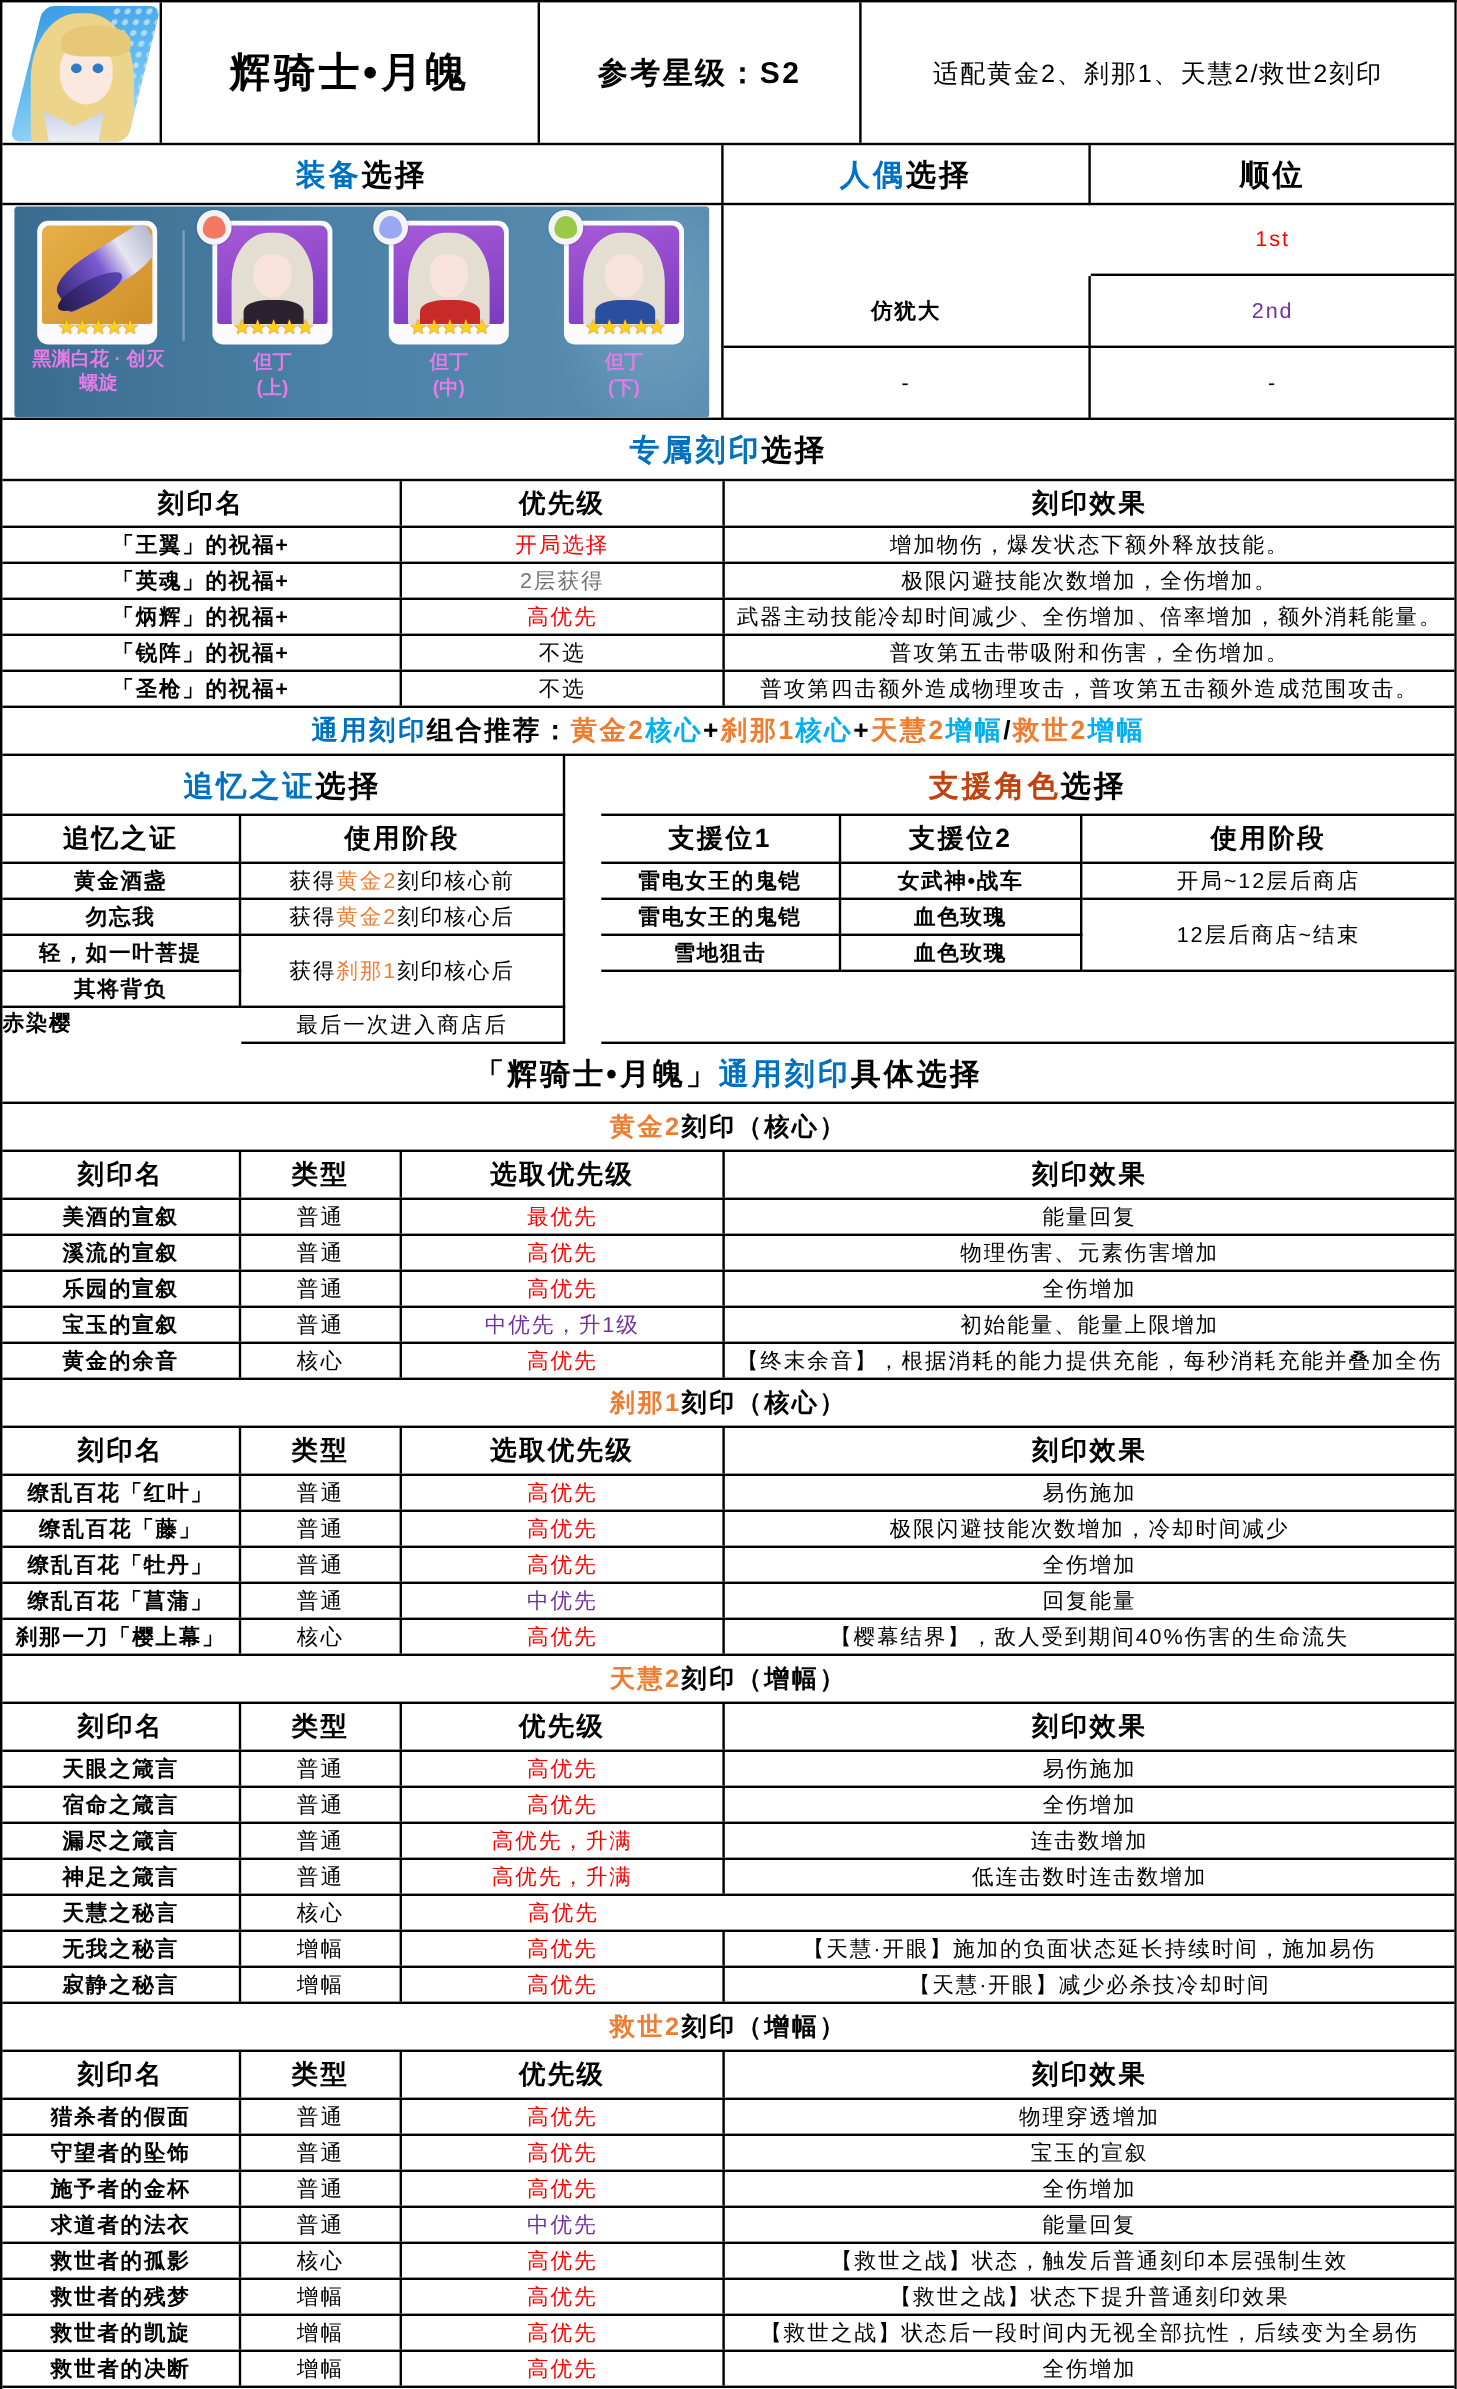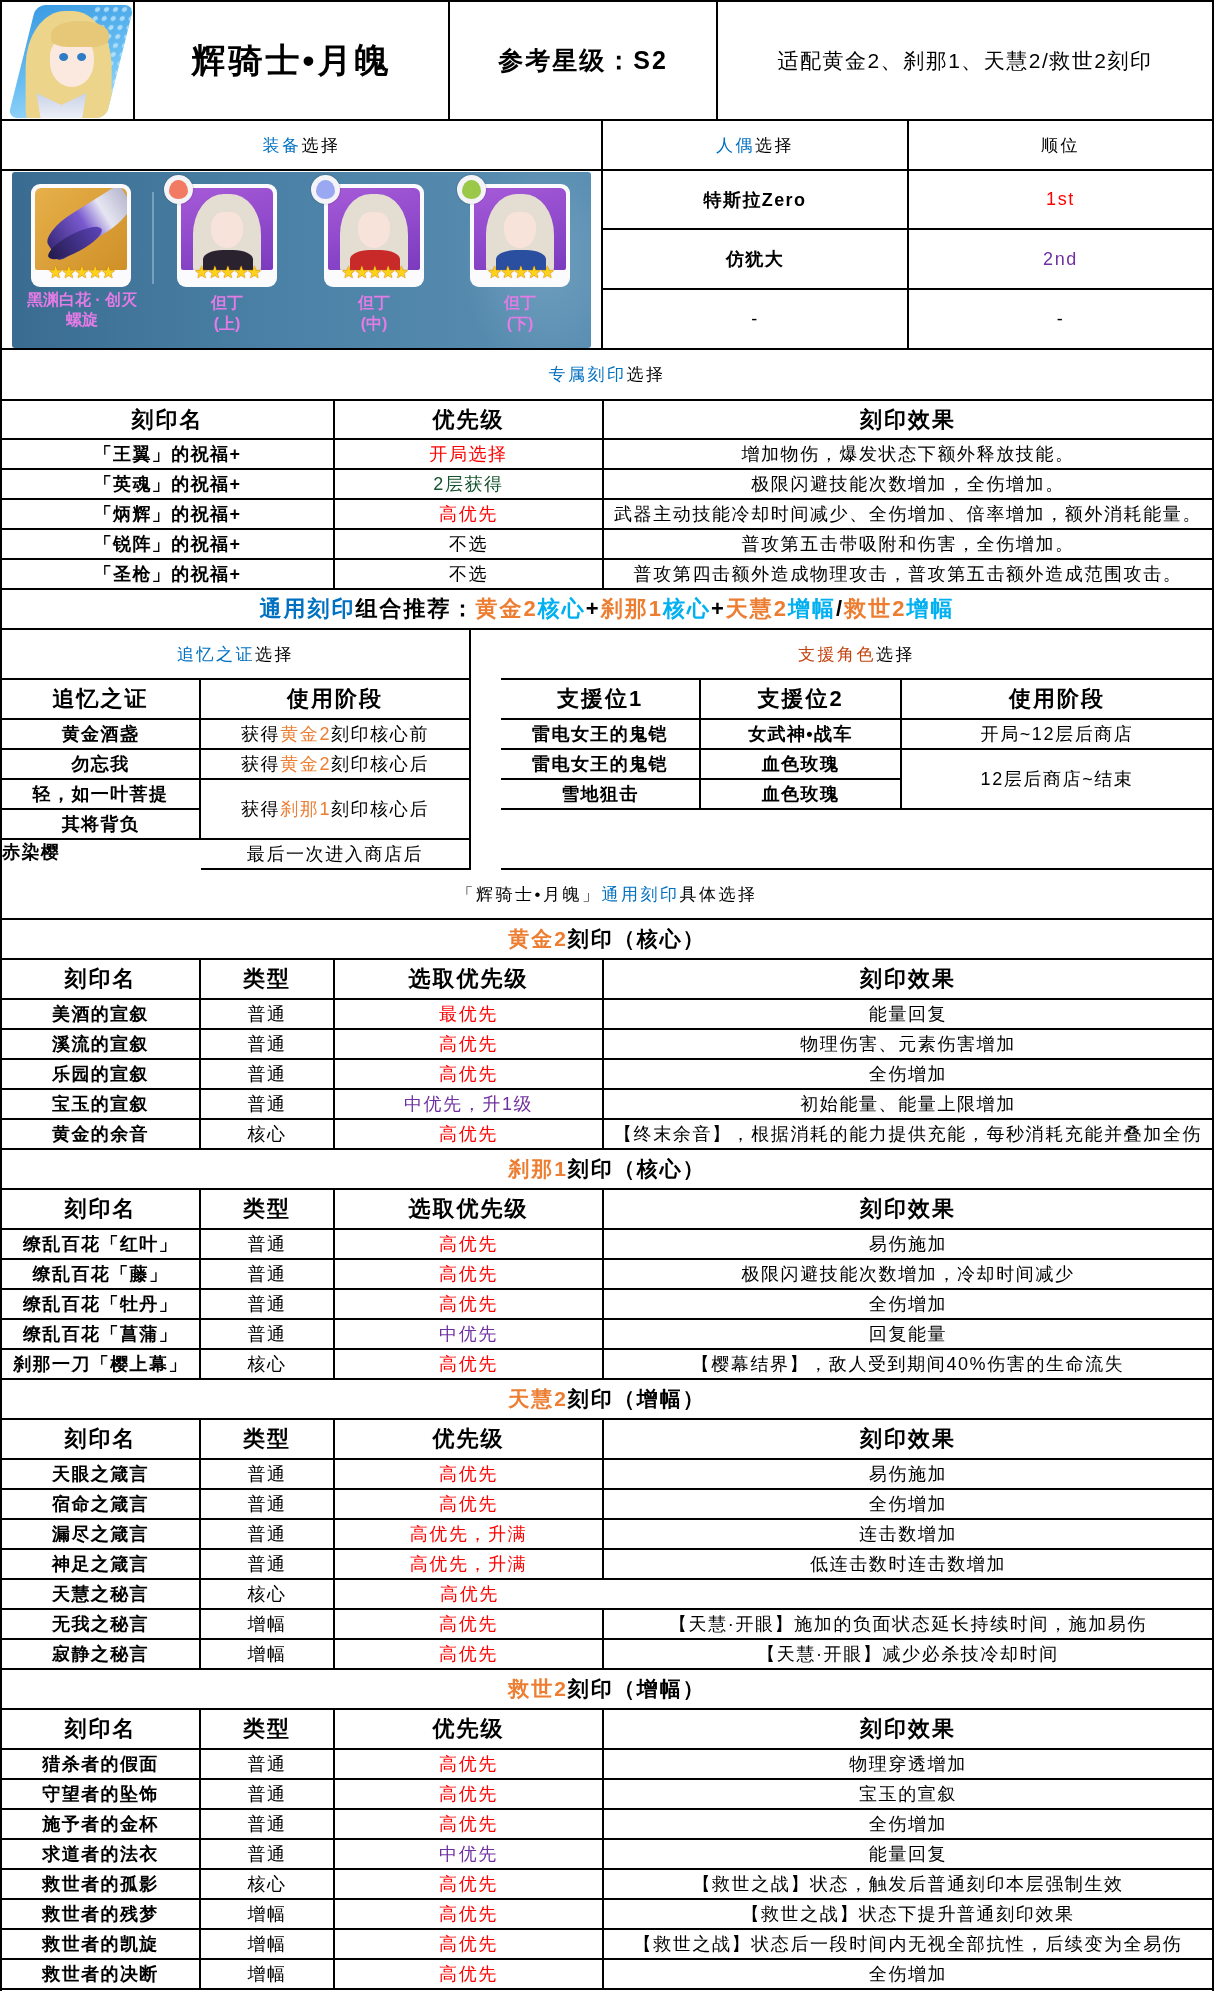--- a/index.html
+++ b/index.html
@@ -7,21 +7,21 @@
 .page{width:1214px;height:1991px;border:2px solid #000;border-bottom:none;background:#fff}
 .row{display:flex;border-bottom:2px solid #000;width:100%}
 .cell{border-right:2px solid #000;display:flex;align-items:center;justify-content:center;white-space:nowrap;overflow:hidden;flex:none}
 .row>.cell:last-child{border-right:none}
 .grid{display:grid}
 .gc{border-right:2px solid #000;border-bottom:2px solid #000;display:flex;align-items:center;justify-content:center;white-space:nowrap;overflow:hidden}
 .nr{border-right:none}
 .txt{font-size:18px;letter-spacing:1.6px;font-weight:normal}
 .nm{font-size:18px;font-weight:bold;letter-spacing:1.4px}
 .hd{font-size:22px;font-weight:bold;letter-spacing:2px}
-.sec{font-size:17px;font-weight:normal;letter-spacing:2.5px}
+.sec{font-size:25px;font-weight:bold;letter-spacing:2.5px}
 .sub{font-size:21px;font-weight:bold;letter-spacing:2px}
 .r30{height:30px}
 .w1{width:199px}.w2{width:134px}.w3{width:269px}.w4{flex:1 1 auto}
 .e1{width:333px}.e2{width:269px}.e3{flex:1 1 auto}
 .fill{flex:1 1 auto}
 
 .avatar-cell{position:relative;width:133px}
 .avatar{position:absolute;left:20px;top:3px;width:98px;height:113px;transform:skewX(-14deg);border-radius:9px;overflow:hidden;background:linear-gradient(160deg,#3a9be4 0%,#69bff2 55%,#b0e0fa 100%)}
 .av-dots{position:absolute;right:0;top:0;width:40px;height:113px;background:radial-gradient(circle,#bfe6fb 2px,transparent 3px) 0 0/9px 9px;opacity:.8}
 .av-hair{position:absolute;left:6px;top:6px;width:86px;height:120px;border-radius:46% 46% 18% 18%;background:#ecd48a;transform:skewX(14deg)}
@@ -137,21 +137,20 @@
         <div class="elabel" style="left: 0px; top: 138px; color: rgb(228, 123, 230);">螺旋</div>
         <div class="elabel" style="left: 145px; top: 121px; color: rgb(228, 123, 230);">但丁</div>
         <div class="elabel" style="left: 145px; top: 142px; color: rgb(228, 123, 230);">(上)</div>
         <div class="elabel" style="left: 292px; top: 121px; color: rgb(228, 123, 230);">但丁</div>
         <div class="elabel" style="left: 292px; top: 142px; color: rgb(228, 123, 230);">(中)</div>
         <div class="elabel" style="left: 438px; top: 121px; color: rgb(228, 123, 230);">但丁</div>
         <div class="elabel" style="left: 438px; top: 142px; color: rgb(228, 123, 230);">(下)</div>
       </div>
     </div>
 
-    <div class="gc nm" style="grid-column:2;grid-row:2">特斯拉Zero</div>
     <div class="gc txt nr" style="grid-area: 2 / 3; color: rgb(255, 0, 0);">1st</div>
     <div class="gc nm" style="grid-column:2;grid-row:3">仿犹大</div>
     <div class="gc txt nr" style="grid-area: 3 / 3; color: rgb(112, 48, 160);">2nd</div>
     <div class="gc txt" style="grid-column:2;grid-row:4">-</div>
     <div class="gc txt nr" style="grid-area: 4 / 3; color: rgb(0, 0, 0);">-</div>
   </div>
 
   <div class="row" style="height:51px">
     <div class="cell sec fill">
       <span style="color: rgb(0, 112, 192);">专属刻印</span>
@@ -163,21 +162,21 @@
     <div class="cell hd e2">优先级</div>
     <div class="cell hd e3">刻印效果</div>
   </div>
   <div class="row r30">
     <div class="cell nm e1">「王翼」的祝福+</div>
     <div class="cell txt e2" style="color: rgb(255, 0, 0);">开局选择</div>
     <div class="cell txt e3">增加物伤，爆发状态下额外释放技能。</div>
   </div>
   <div class="row r30">
     <div class="cell nm e1">「英魂」的祝福+</div>
-    <div class="cell txt e2" style="color: #14532d; text-align: center;">2层获得</div>
+    <div class="cell txt e2" style="color: #737373; text-align: center;">2层获得</div>
     <div class="cell txt e3">极限闪避技能次数增加，全伤增加。</div>
   </div>
   <div class="row r30">
     <div class="cell nm e1">「炳辉」的祝福+</div>
     <div class="cell txt e2" style="color: rgb(255, 0, 0);">高优先</div>
     <div class="cell txt e3">武器主动技能冷却时间减少、全伤增加、倍率增加，额外消耗能量。</div>
   </div>
   <div class="row r30">
     <div class="cell nm e1">「锐阵」的祝福+</div>
     <div class="cell txt e2" style="color: rgb(0, 0, 0);">不选</div>

